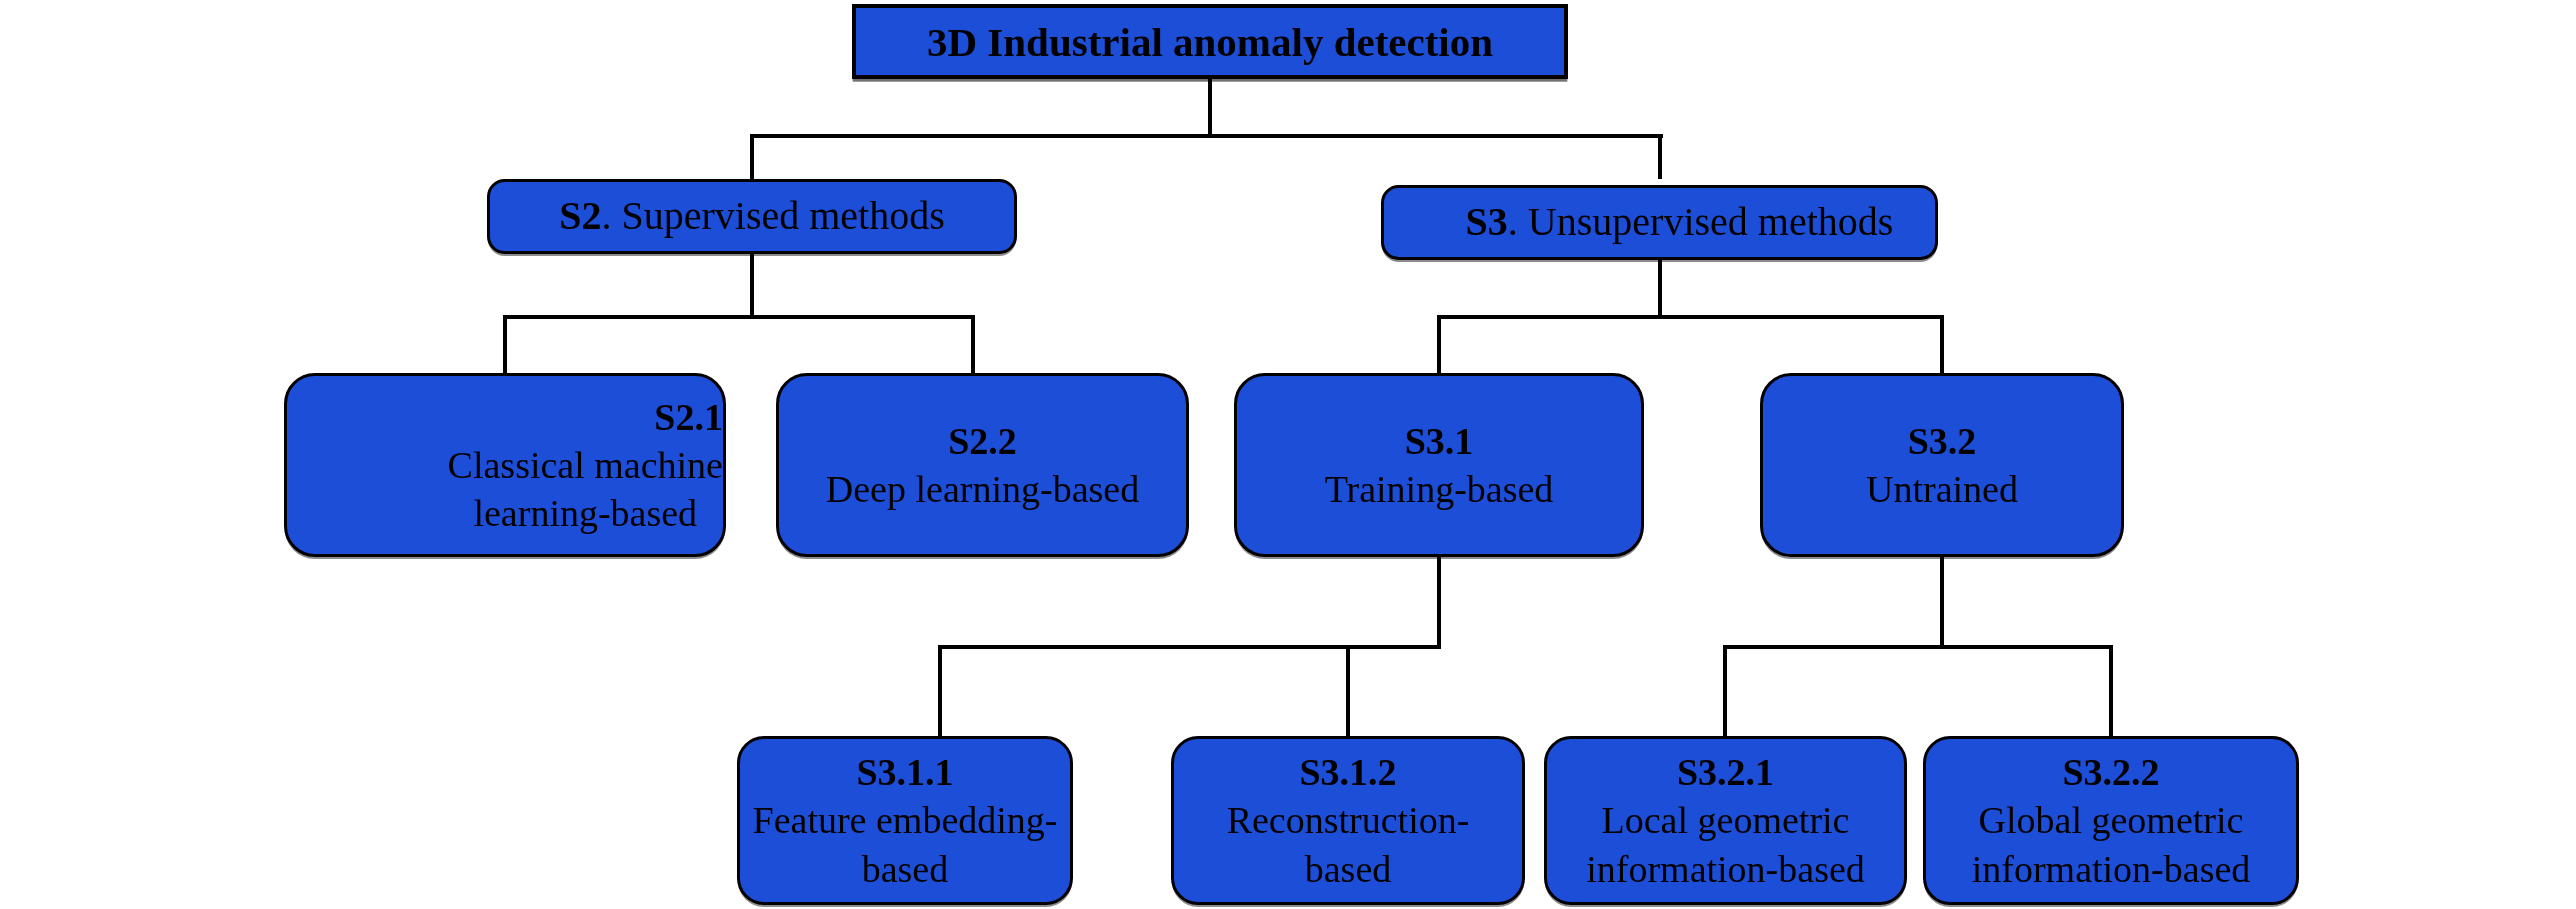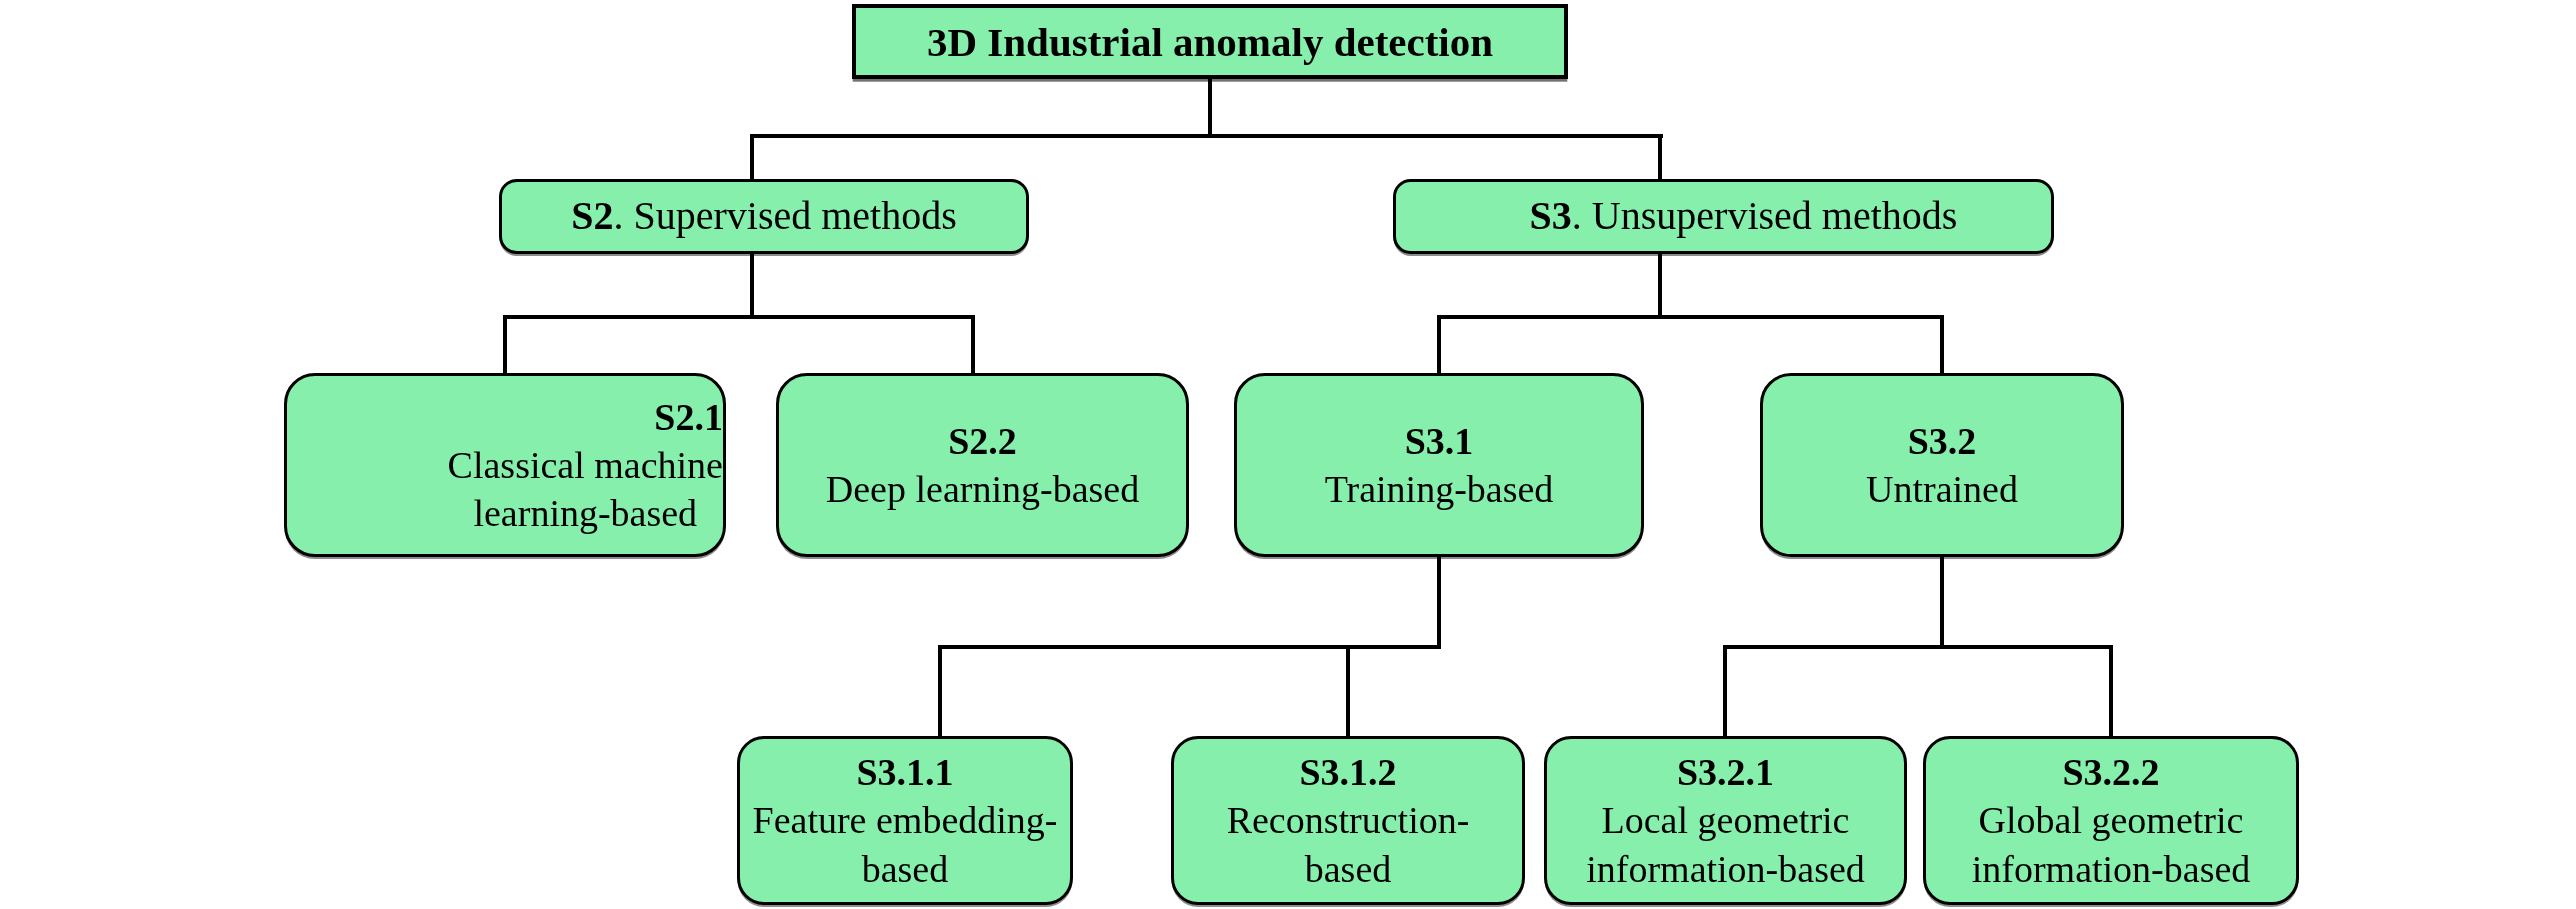--- a/index.html
+++ b/index.html
@@ -11,21 +11,21 @@
     font-family: "Liberation Serif", serif;
     color: #000000;
     overflow: hidden;
   }
   
   .edge { position: absolute; background: #000000; }
   
   .node {
     position: absolute;
     box-sizing: border-box;
-    background: #86efac;
+    background: #1d4ed8;
     border: 3.4px solid #000000;
     display: flex;
     flex-direction: column;
     align-items: center;
     justify-content: center;
     text-align: center;
     font-size: 38px;
     line-height: 1.27;
     box-shadow: 0 2.7px 0 -0.7px rgba(0,0,0,0.45);
   }
@@ -35,21 +35,20 @@
     border-width: 4.1px;
     border-radius: 0;
     font-weight: bold;
     font-size: 41px;
     box-shadow: 0 3.4px 0 -0.7px rgba(0,0,0,0.55);
   }
   .node-lvl2 {
     flex-direction: row;
     border-radius: 17.7px;
     font-size: 40px;
-    margin-left: 12px;
   }
   .r-lg { border-radius: 31px; }
   .r-md { border-radius: 27px; }
 </style>
 </head>
 <body>
 
 <div class="canvas">
 
   <div class="edge" style="left:1208px; top:79px; width:4.1px; height:59px;"></div>
@@ -79,21 +78,21 @@
 
   <div class="node node-root" style="left:852px; top:4.1px; width:716px; height:75px;">
     <span class="t">3D Industrial anomaly detection</span>
   </div>
 
   <div class="node node-lvl2" style="left:487px; top:179px; width:530px; height:75px;">
     <span class="code">S2</span>
       <span class="t">. Supervised methods</span>
   </div>
 
-  <div class="node node-lvl2" style="left:1381px; top:179px; width:661px; height:75px;padding-left:40px;">
+  <div class="node node-lvl2" style="left:1381px; top:185px; width:557px; height:75px;padding-left:40px;">
     <span class="code">S3</span>
       <span class="t">. Unsupervised methods</span>
   </div>
 
   <div class="node r-lg" style="left:284px; top:373px; width:442px; height:184px;align-items:flex-end;">
     <div class="code">S2.1</div>
     <div class="desc">Classical machine
 learning-based</div>
   </div>
 

